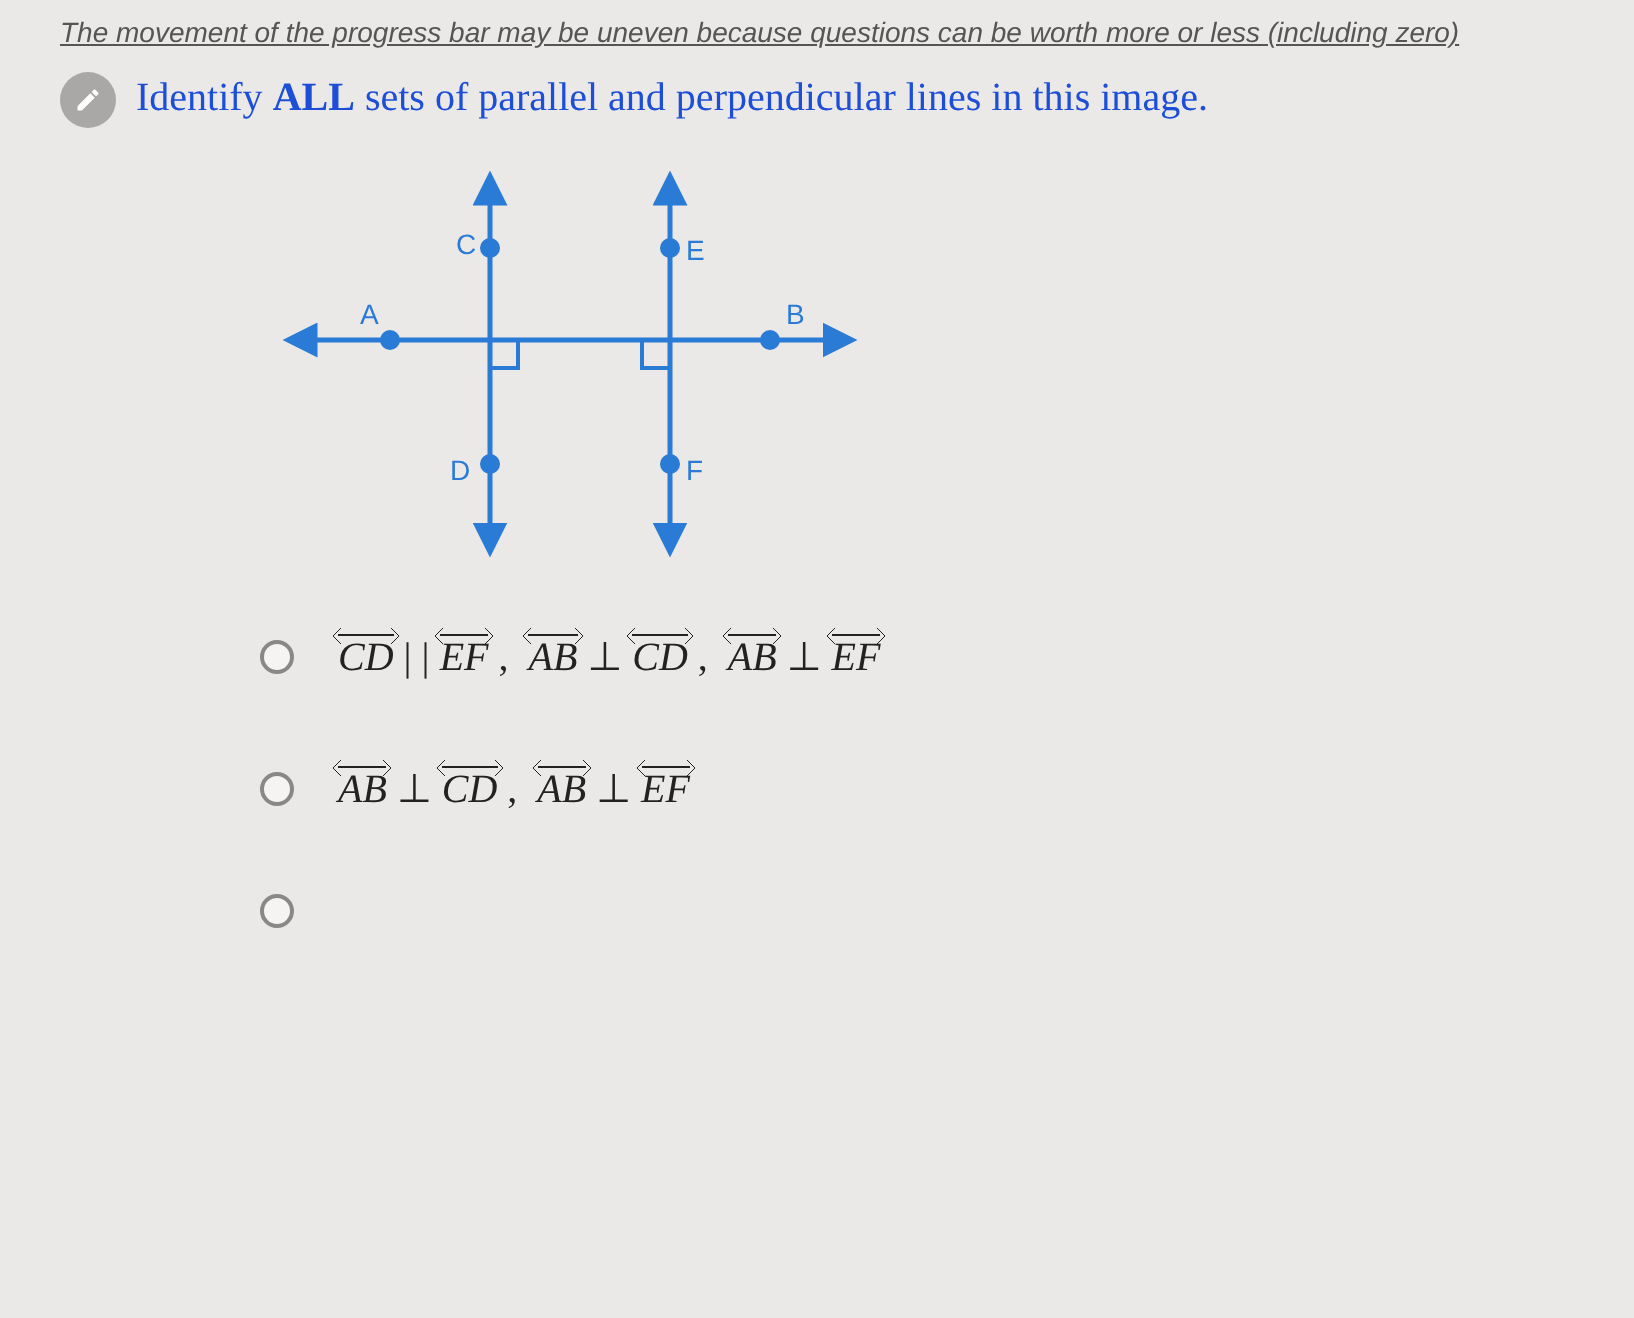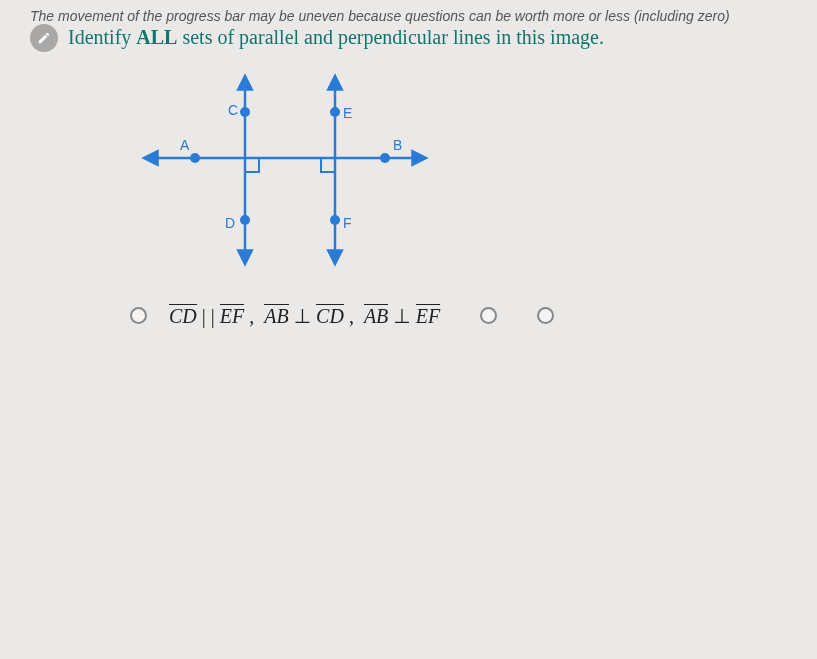--- a/index.html
+++ b/index.html
@@ -9,21 +9,23 @@
     background: #ebe9e7;
     font-family: Georgia, 'Times New Roman', serif;
     color: #333;
     overflow: hidden;
     padding: 8px 30px;
   }
   .progress-note {
     font-style: italic;
     font-size: 14px;
     color: #555;
+    margin-bottom: 12px;
     font-family: Arial, sans-serif;
+    text-decoration: underline;
   }
   .question-row {
     display: flex;
     align-items: flex-start;
     gap: 10px;
     margin-bottom: 18px;
   }
   .edit-badge {
     width: 28px;
     height: 28px;
@@ -31,32 +33,32 @@
     background: #a9a8a6;
     display: flex;
     align-items: center;
     justify-content: center;
     color: #fff;
     flex-shrink: 0;
   }
   .edit-badge svg { width: 14px; height: 14px; }
   .question-text {
     font-size: 20px;
-    color: #0f766e;
+    color: #1d4ed8;
     padding-top: 2px;
   }
   .question-text strong { font-weight: bold; }
   .diagram-wrap {
     margin-left: 110px;
     margin-bottom: 28px;
   }
   .options {
     margin-left: 100px;
     display: flex;
-    flex-direction: row;
+    flex-direction: column;
     gap: 40px;
   }
   .option {
     display: flex;
     align-items: center;
     gap: 22px;
     font-size: 20px;
     color: #222;
   }
   .radio {
@@ -151,19 +153,23 @@
     <div class="math">
       <span class="lrarr">CD</span><span class="op">| |</span><span class="lrarr">EF</span><span class="op">,</span>
       <span class="lrarr">AB</span><span class="op">⊥</span><span class="lrarr">CD</span><span class="op">,</span>
       <span class="lrarr">AB</span><span class="op">⊥</span><span class="lrarr">EF</span>
     </div>
   </div>
 
 
   <div class="option">
     <div class="radio"></div>
+    <div class="math">
+      <span class="lrarr">AB</span><span class="op">⊥</span><span class="lrarr">CD</span><span class="op">,</span>
+      <span class="lrarr">AB</span><span class="op">⊥</span><span class="lrarr">EF</span>
+    </div>
   </div>
 
   <div class="option">
     <div class="radio"></div>
   </div>
 
 </div>
 
 </body></html>

